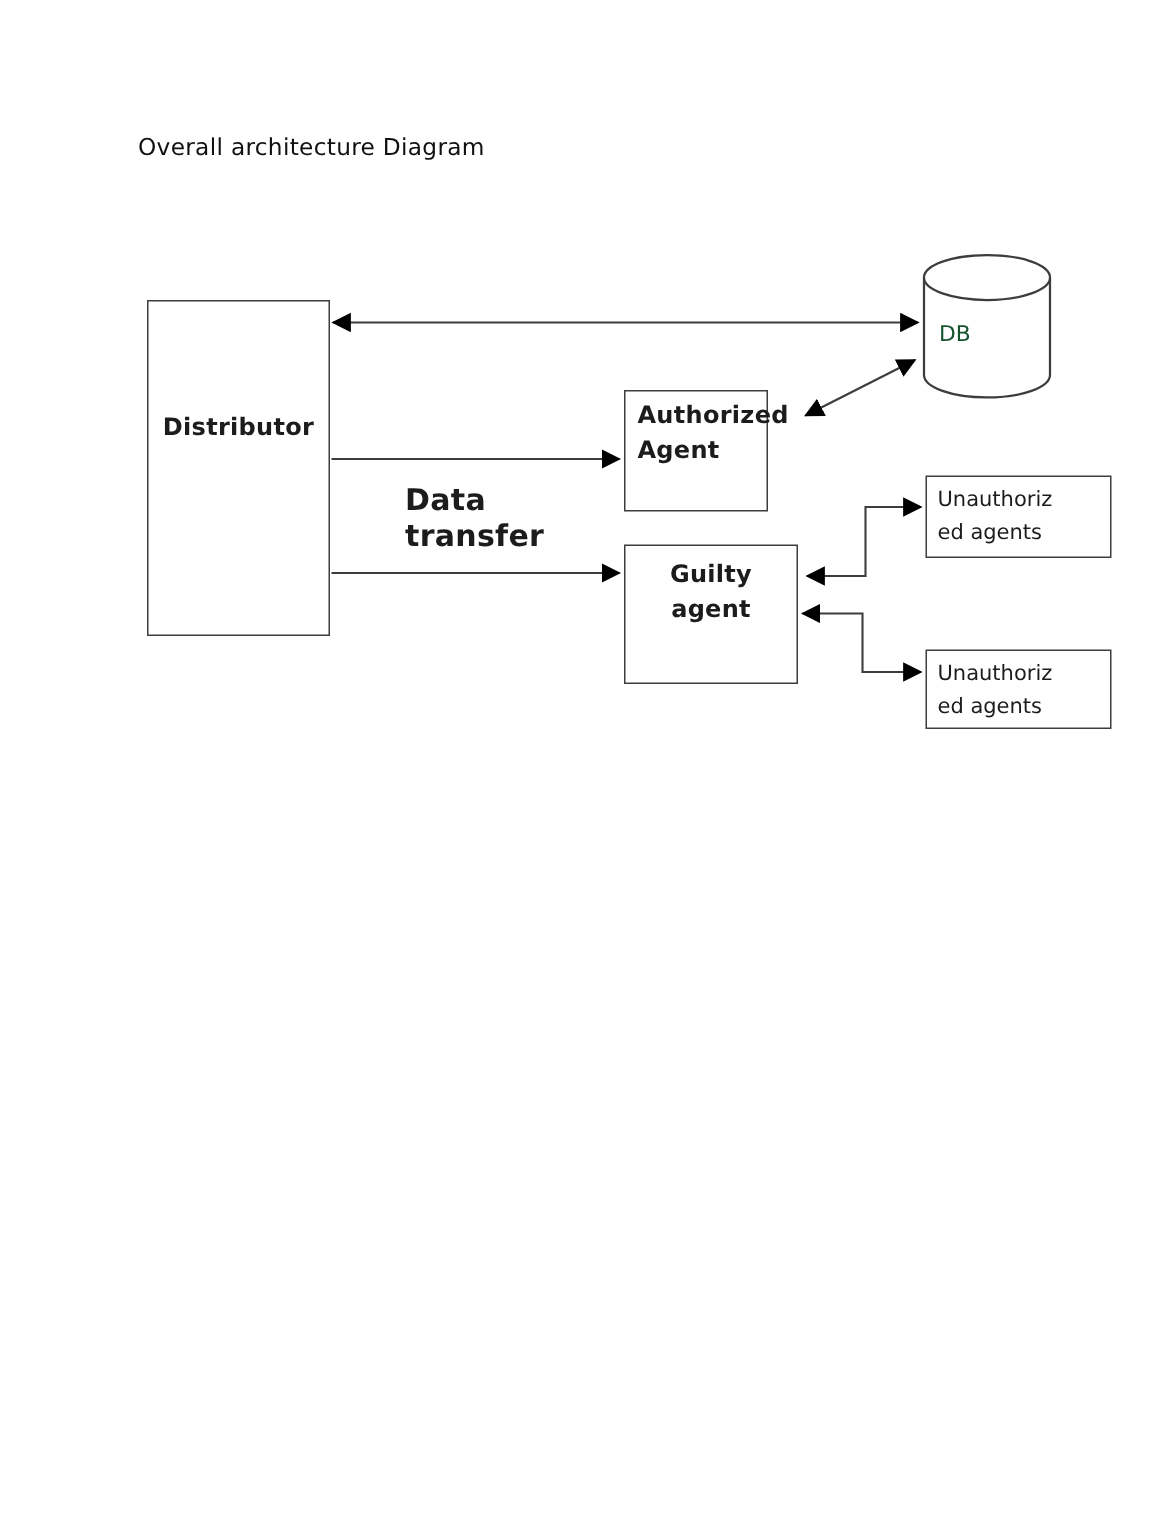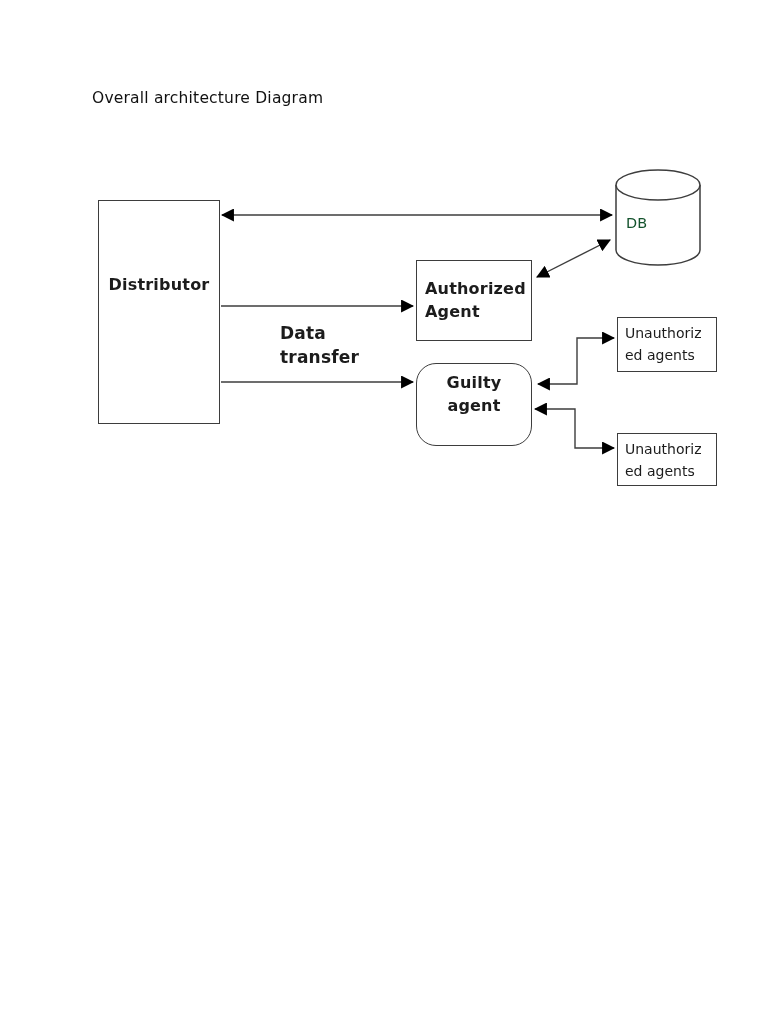--- a/index.html
+++ b/index.html
@@ -54,69 +54,68 @@
     align-items: flex-start;
     padding-top: 74px;
     font-size: 16px;
     font-weight: 600;
     letter-spacing: 0.2px;
   }
   
   .node-authorized {
     left: 416px;
     top: 260px;
-    width: 116px;
+    width: 96px;
     height: 81px;
-    padding: 16px 8px;
+    padding: 4px 8px;
     font-size: 16px;
     font-weight: 600;
     line-height: 23px;
     letter-spacing: 0.2px;
   }
   
   .node-guilty {
     left: 416px;
     top: 363px;
     width: 116px;
-    height: 83px;
+    height: 93px;
     padding-top: 7px;
     text-align: center;
     font-size: 16px;
     font-weight: 600;
     line-height: 23px;
     letter-spacing: 0.2px;
-    border-radius: 20px;
   }
   
   .node-unauth {
     left: 617px;
-    width: 100px;
+    width: 124px;
     padding: 4px 7px;
     font-size: 14px;
     font-weight: 400;
     line-height: 22px;
     color: #222222;
   }
   .node-unauth-1 { top: 317px; height: 55px; }
   .node-unauth-2 { top: 433px; height: 53px; }
   
   .db-label {
     position: absolute;
     left: 626px;
     top: 215px;
     font-size: 14.5px;
     font-weight: 400;
     color: #14532d;
   }
   
   .edge-label {
     position: absolute;
-    left: 280px;
+    left: 270px;
     top: 321px;
-    font-size: 17px;
+    font-size: 20px;
     font-weight: 600;
     line-height: 24px;
     letter-spacing: 0.2px;
     white-space: pre-line;
     color: #1c1c1c;
   }
 </style>
 </head>
 <body>
 

